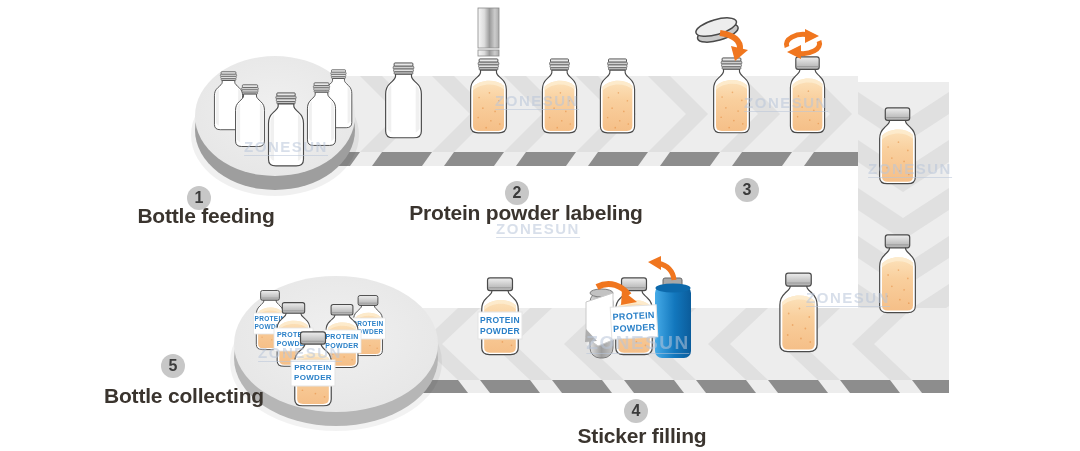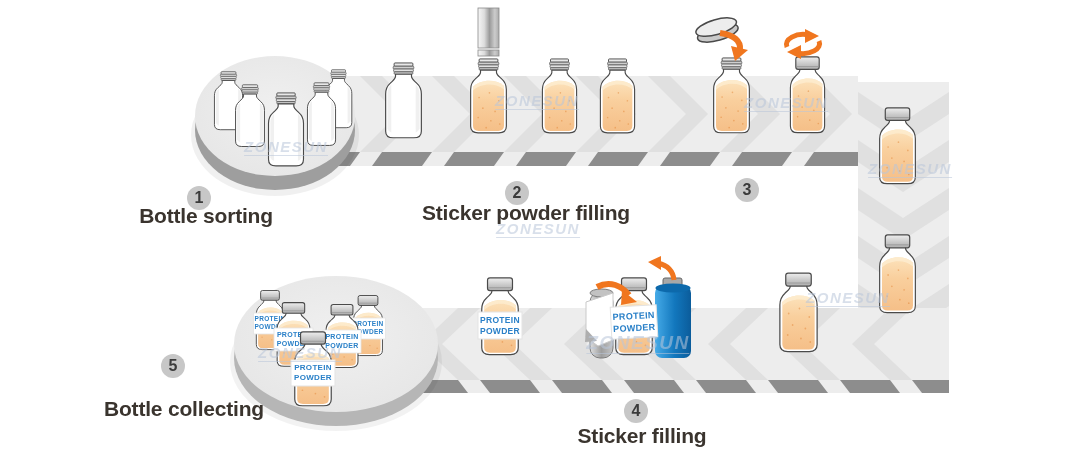--- a/index.html
+++ b/index.html
@@ -4,21 +4,21 @@
 <style>
   html,body{margin:0;padding:0;background:#ffffff;}
   #canvas{position:relative;width:1080px;height:451px;background:#ffffff;overflow:hidden;
           font-family:"Liberation Sans",sans-serif;}
   #scene{position:absolute;left:0;top:0;}
   .badge{position:absolute;width:24px;height:24px;border-radius:50%;background:#c7c7c7;
          color:#3b3b3b;font-size:16px;font-weight:700;display:flex;align-items:center;
          justify-content:center;line-height:1;}
   .caption{position:absolute;transform:translateX(-50%);font-size:21px;font-weight:700;
            color:#3a342e;letter-spacing:-0.2px;white-space:nowrap;}
-  .wm{position:absolute;transform:translateX(-50%);font-style:italic;font-weight:700;
+  .wm{position:absolute;transform:translateX(-50%);font-weight:700;
       color:#b9c6da;opacity:.55;letter-spacing:1.5px;font-size:15px;line-height:1.05;
       border-bottom:1.5px solid #b9c6da;white-space:nowrap;}
   .wm.big{font-size:19px;}
   svg text.lbl{fill:#2a80c8;font-weight:700;font-family:"Liberation Sans",sans-serif;
                text-anchor:middle;letter-spacing:.3px;}
 </style>
 </head>
 <body>
 
 <div id="canvas">
@@ -288,26 +288,26 @@
 <div class="wm" style="left:286px;top:139px">ZONESUN</div>
 <div class="wm" style="left:537px;top:93px">ZONESUN</div>
 <div class="wm" style="left:786px;top:95px">ZONESUN</div>
 <div class="wm" style="left:538px;top:221px">ZONESUN</div>
 <div class="wm" style="left:910px;top:161px">ZONESUN</div>
 <div class="wm" style="left:848px;top:290px">ZONESUN</div>
 <div class="wm big" style="left:638px;top:333px">ZONESUN</div>
 <div class="wm" style="left:300px;top:345px">ZONESUN</div>
 
 <div class="badge" style="left:187px;top:186px">1</div>
-<div class="caption" style="left:206px;top:204px">Bottle sorting</div>
+<div class="caption" style="left:206px;top:204px">Bottle feeding</div>
 
 <div class="badge" style="left:505px;top:181px">2</div>
-<div class="caption" style="left:526px;top:201px">Sticker powder filling</div>
+<div class="caption" style="left:526px;top:201px">Protein powder labeling</div>
 
 <div class="badge" style="left:735px;top:178px">3</div>
 
 <div class="badge" style="left:624px;top:399px">4</div>
 <div class="caption" style="left:642px;top:424px">Sticker filling</div>
 
 <div class="badge" style="left:161px;top:354px">5</div>
-<div class="caption" style="left:184px;top:397px">Bottle collecting</div>
+<div class="caption" style="left:184px;top:384px">Bottle collecting</div>
 
 </div>
 
 </body></html>

